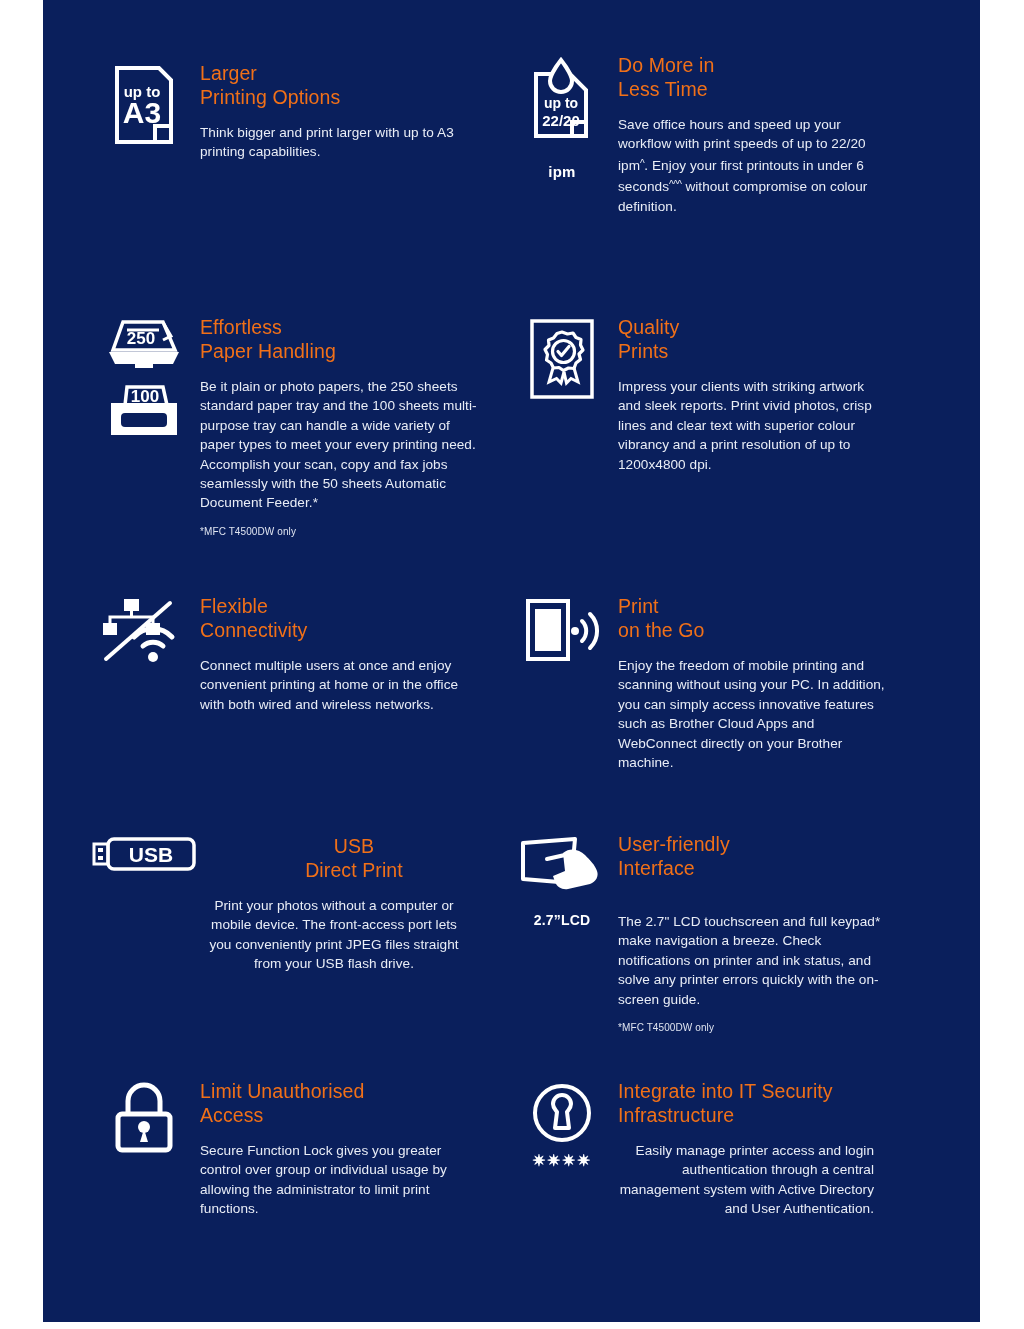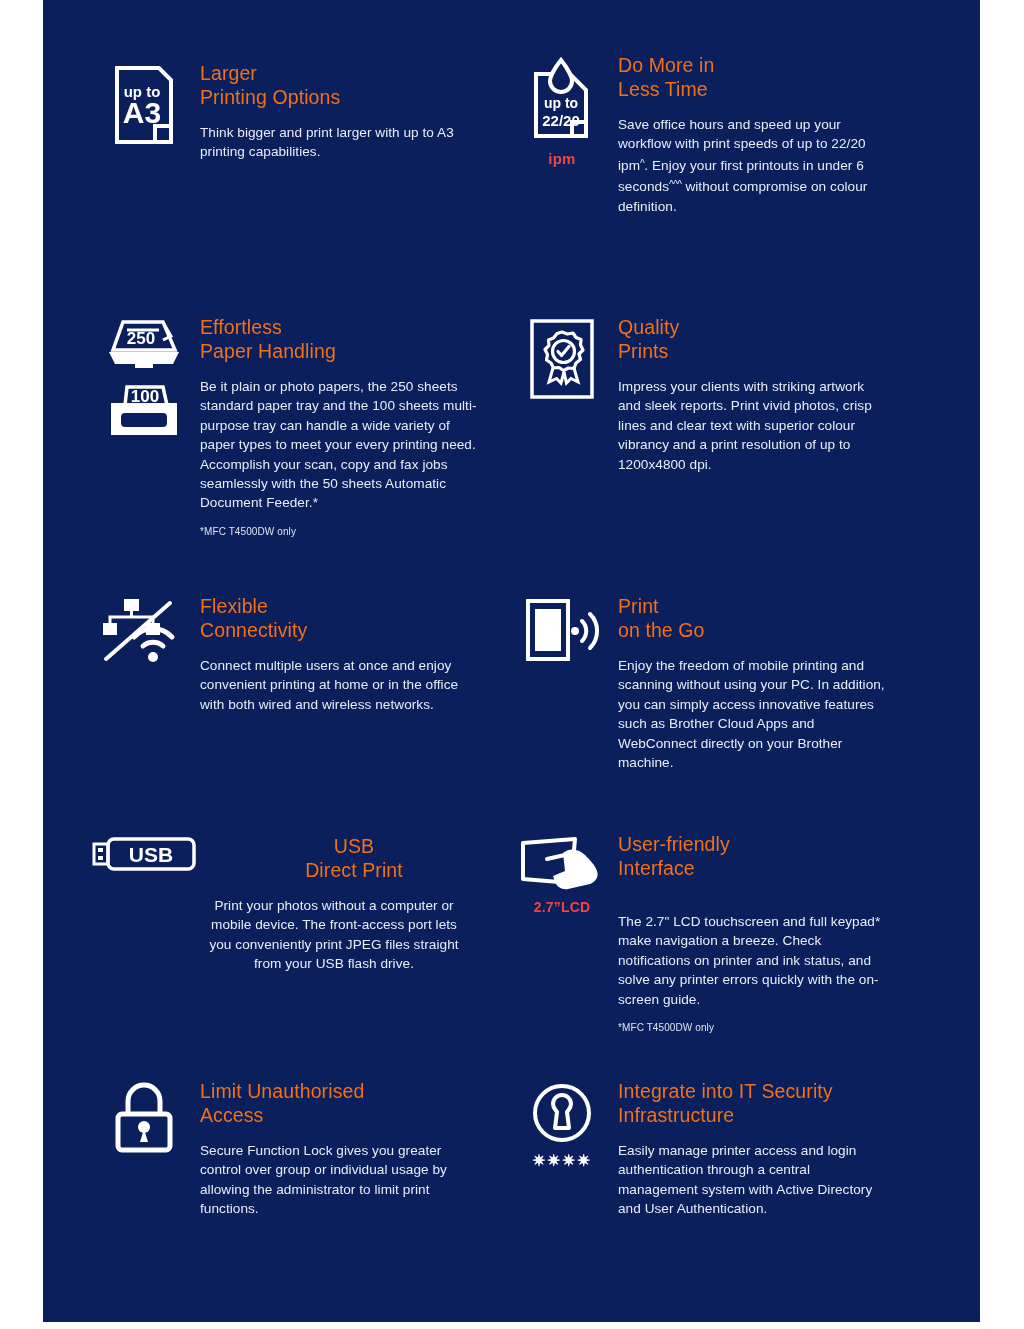--- a/index.html
+++ b/index.html
@@ -71,24 +71,24 @@
     line-height: 14px;
     margin: 12px 0 0 0;
     letter-spacing: 0.1px;
   }
   sup.caret {
     font-size: 10px;
     vertical-align: 3px;
     letter-spacing: -0.5px;
   }
   .icon-label {
-    color: #ef4444;
+    color: #ffffff;
     font-size: 15px;
     font-weight: 700;
-    margin-top: 8px;
+    margin-top: 21px;
     letter-spacing: 0.2px;
   }
   .icon-label.small {
     font-size: 14px;
   }
   .stars {
     color: #ffffff;
     font-size: 16px;
     letter-spacing: 1.5px;
     margin-top: 7px;
@@ -275,18 +275,18 @@
       <div class="icon-col">
         <svg width="66" height="62" viewBox="0 0 66 62">
           <circle cx="33" cy="31" r="27" fill="none" stroke="#ffffff" stroke-width="4"></circle>
           <path d="M33 13 a9 9 0 0 1 9 9 c0 4 -3 6 -4 8 l2 16 H26 l2 -16 c-1 -2 -4 -4 -4 -8 a9 9 0 0 1 9 -9 Z" fill="none" stroke="#ffffff" stroke-width="4" stroke-linejoin="round"></path>
         </svg>
         <div class="stars">✷✷✷✷</div>
       </div>
       <div class="text-col">
         <div class="f-title" style="white-space:pre-line;">Integrate into IT Security
 Infrastructure</div>
-        <p class="f-body wide" style="max-width:256px;">Easily manage printer access and login authentication through a central management system with Active Directory and User Authentication.</p>
+        <p class="f-body wide" style="max-width:256px;text-align:right;">Easily manage printer access and login authentication through a central management system with Active Directory and User Authentication.</p>
       </div>
     </div>
 
   </div>
 </div>
 
 </body></html>

